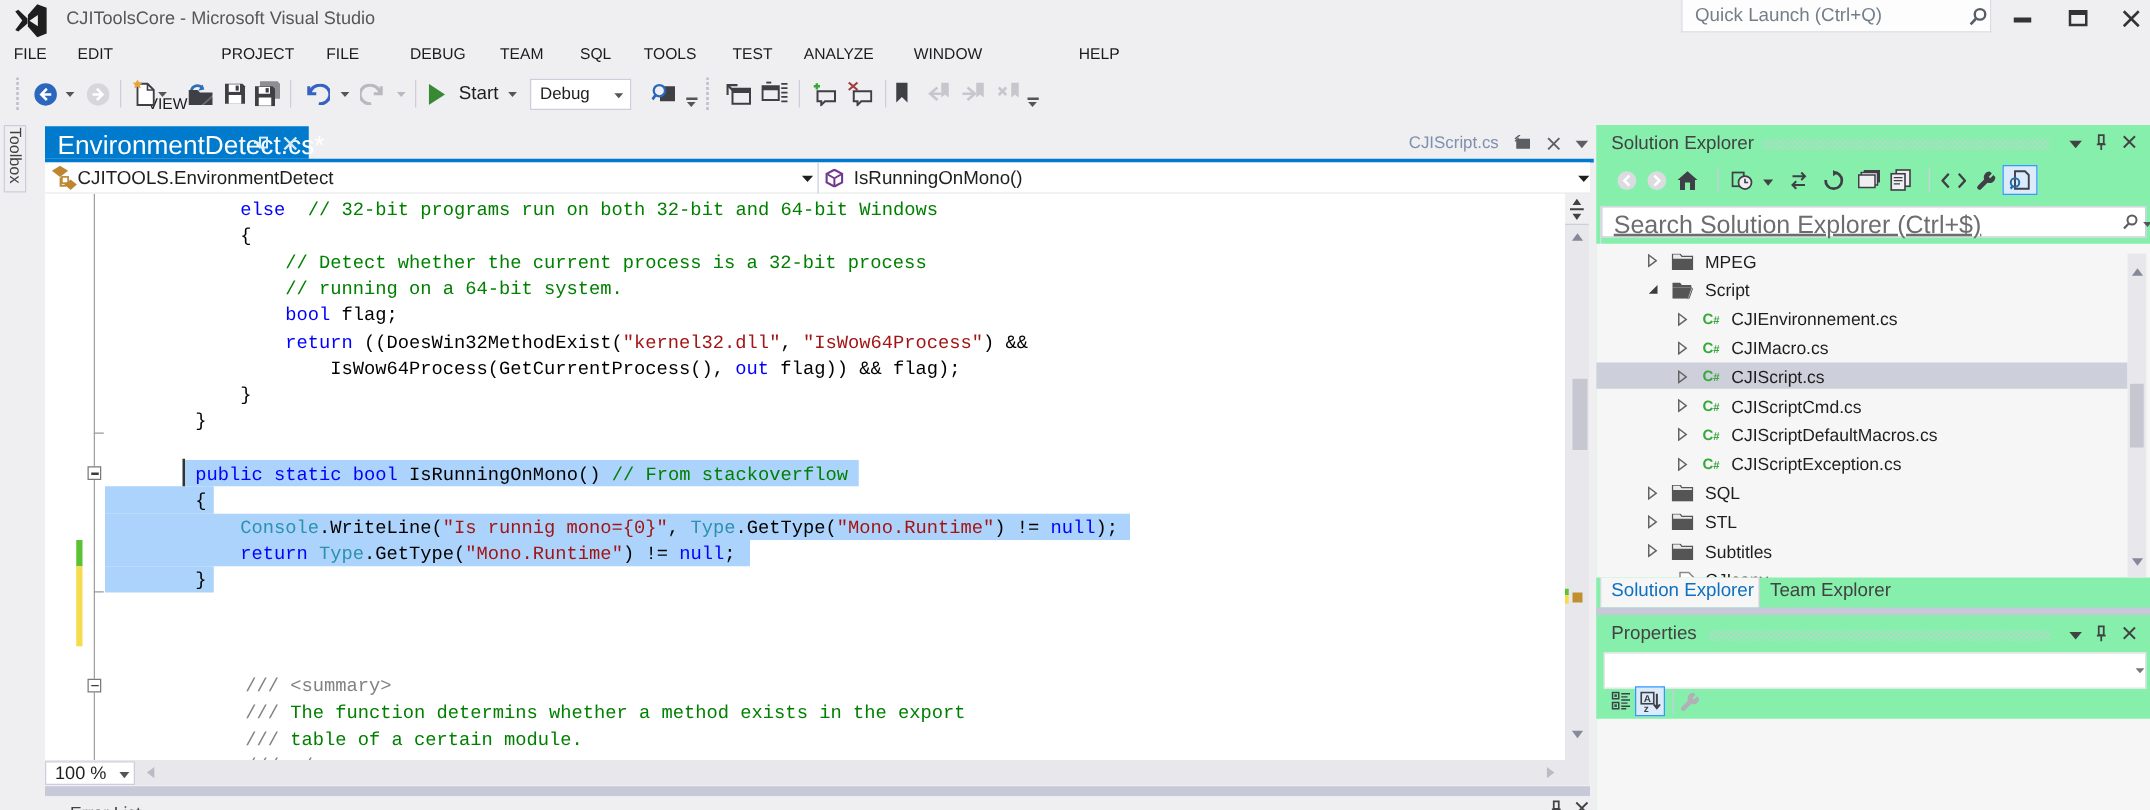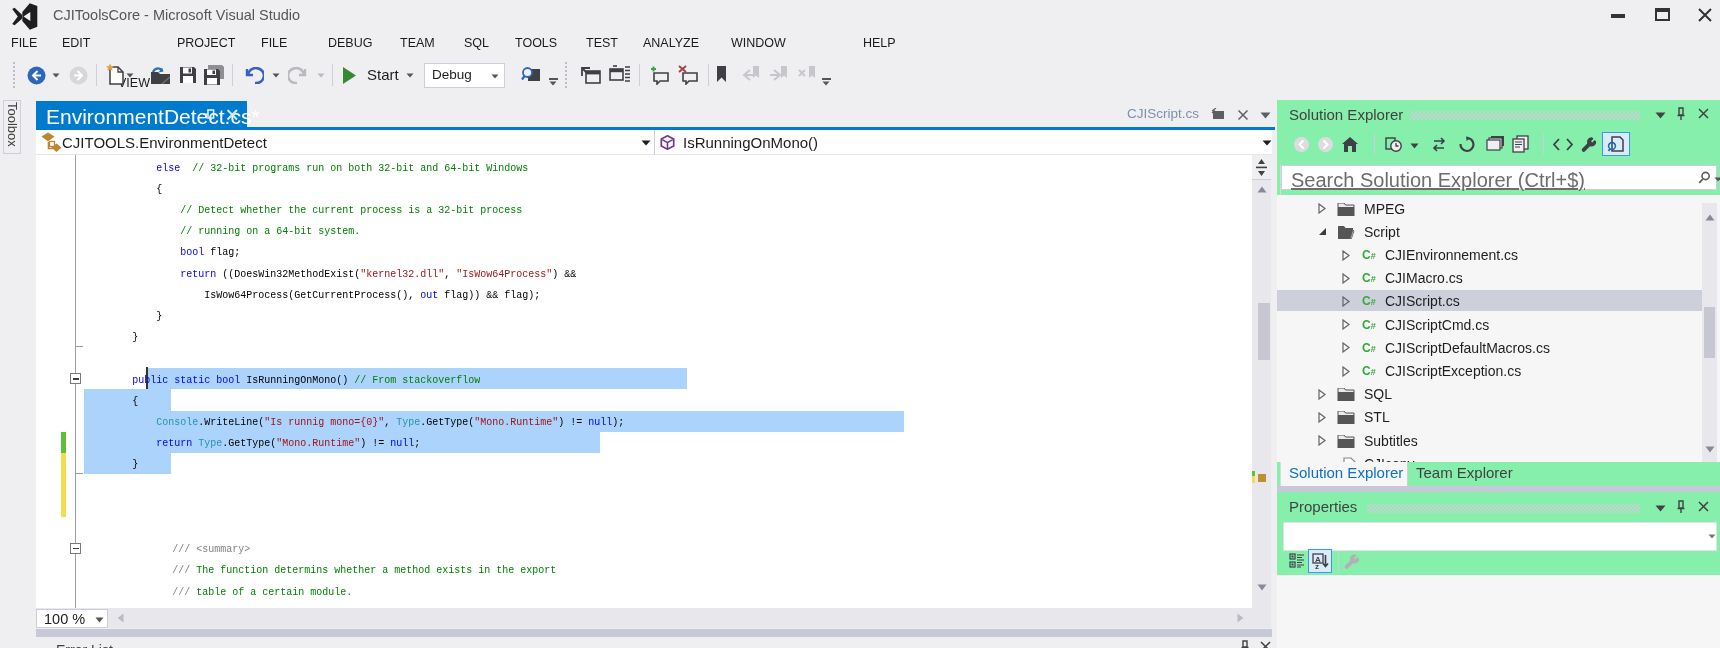--- a/index.html
+++ b/index.html
@@ -20,20 +20,27 @@
 
 <div class="abs" style="left:0;top:0;width:1720px;height:28px;background:#EFEFF2;">
 
   <svg class="abs" style="left:11.5px;top:2.5px;" width="26" height="27" viewBox="0 0 26 27">
     <path d="M0.2,6.1 L2.6,4.8 L10,11.7 L10,15.7 L2.6,22.2 L0.2,20.9 L5.8,13.4 Z" fill="#1e1e1e"></path>
     <path d="M10.3,9 L17.8,0.3 L25.3,3.1 L25.3,23.8 L17.8,26.7 L10.3,18.1 Z" fill="#1e1e1e"></path>
     <path d="M11.6,13.5 L18.3,9 L18.3,18 Z" fill="#EFEFF2"></path>
   </svg>
   <span class="abs" style="left:53px;top:7px;font-size:14.5px;color:#565656;">CJIToolsCore - Microsoft Visual Studio</span>
 
+  <div class="abs" style="left:1345px;top:0;width:248px;height:26px;background:#FDFDFE;border:1px solid #DADBE2;border-top:none;box-sizing:border-box;">
+    <span class="abs" style="left:10px;top:4px;font-size:15px;color:#747E88;">Quick Launch (Ctrl+Q)</span>
+    <svg class="abs" style="left:228px;top:5px;" width="17" height="17" viewBox="0 0 17 17">
+      <circle cx="10" cy="6.5" r="4.2" fill="none" stroke="#575D66" stroke-width="1.9"></circle>
+      <line x1="6.7" y1="10" x2="2.5" y2="14.5" stroke="#575D66" stroke-width="2.1"></line>
+    </svg>
+  </div>
 
   <div class="abs" style="left:1611px;top:14px;width:14px;height:4px;background:#333333;"></div>
   <div class="abs" style="left:1655px;top:8px;width:15px;height:13px;border:2px solid #333333;border-top:4px solid #333333;box-sizing:border-box;"></div>
   <svg class="abs" style="left:1698px;top:8px;" width="14" height="14" viewBox="0 0 14 14">
     <path d="M1,1 L13,13 M13,1 L1,13" stroke="#333333" stroke-width="2"></path>
   </svg>
 </div>
 
 <div class="abs" id="menubar" style="left:0;top:36px;width:1720px;height:20px;font-size:12.5px;color:#1B1B1C;">
     <span class="abs" style="left:11px;top:0;">FILE</span>
@@ -254,21 +261,21 @@
   <div class="abs" style="left:25px;top:298px;width:5px;height:64px;background:#F5DC4E;"></div>
   <div class="abs" style="left:39px;top:0;width:1px;height:453px;background:#A0A0A0;"></div>
   <div class="abs" style="left:39px;top:191px;width:8px;height:1px;background:#9A9A9A;"></div>
   <div class="abs" style="left:39px;top:318px;width:8px;height:1px;background:#9A9A9A;"></div>
 
   <div class="abs" style="left:34px;top:218.3px;width:11px;height:11px;background:#FFFFFF;border:1px solid #7A7A7A;box-sizing:border-box;"></div>
   <div class="abs" style="left:36.5px;top:223px;width:6px;height:1.5px;background:#3c3c3c;"></div>
   <div class="abs" style="left:34px;top:388px;width:11px;height:11px;background:#FFFFFF;border:1px solid #7A7A7A;box-sizing:border-box;"></div>
   <div class="abs" style="left:36.5px;top:392.7px;width:6px;height:1.5px;background:#3c3c3c;"></div>
 
-  <pre class="abs" style="left:48.2px;top:2.6px;font-size:10px;line-height:21.2px;color:#000000;"><span>            </span><span class="kw">else</span>  <span class="cm">// 32-bit programs run on both 32-bit and 64-bit Windows</span>
+  <pre class="abs" style="left:48.2px;top:2.6px;font-size:15px;line-height:21.2px;color:#000000;"><span>            </span><span class="kw">else</span>  <span class="cm">// 32-bit programs run on both 32-bit and 64-bit Windows</span>
             {
                 <span class="cm">// Detect whether the current process is a 32-bit process</span>
                 <span class="cm">// running on a 64-bit system.</span>
                 <span class="kw">bool</span> flag;
                 <span class="kw">return</span> ((DoesWin32MethodExist(<span class="st">"kernel32.dll"</span>, <span class="st">"IsWow64Process"</span>) &amp;&amp;
                     IsWow64Process(GetCurrentProcess(), <span class="kw">out</span> flag)) &amp;&amp; flag);
             }
         }
 
         <span class="kw">public</span> <span class="kw">static</span> <span class="kw">bool</span> IsRunningOnMono() <span class="cm">// From stackoverflow</span>

